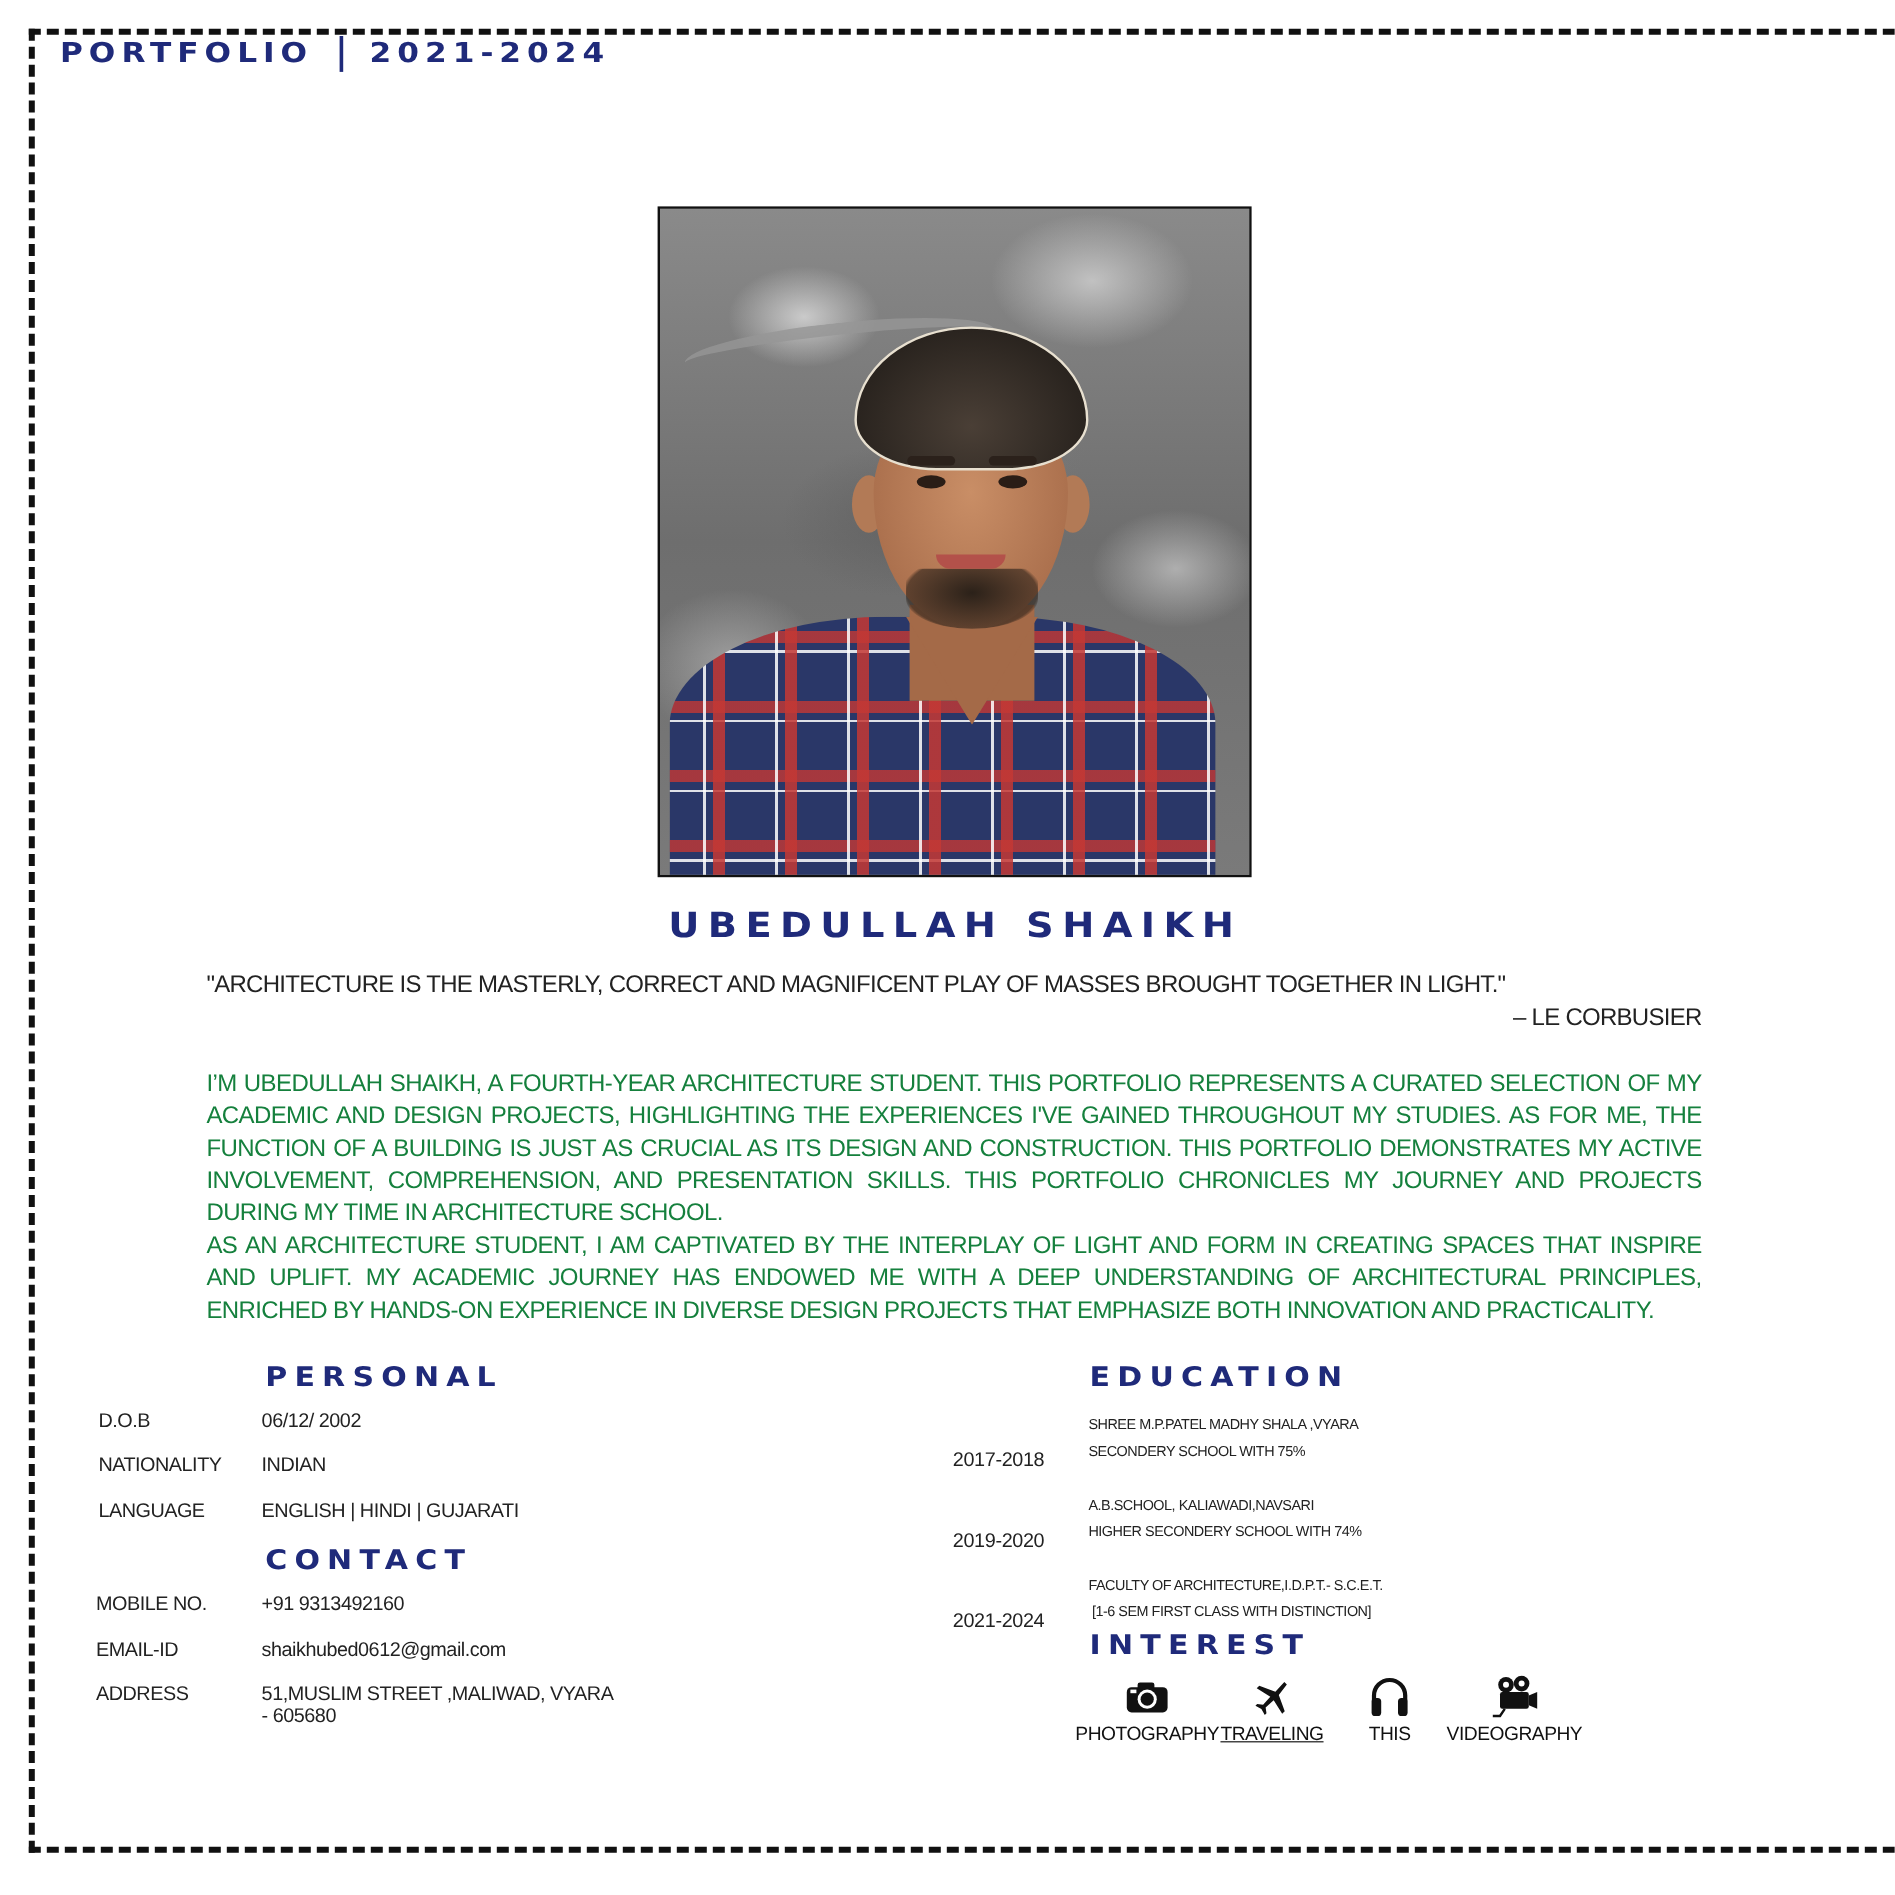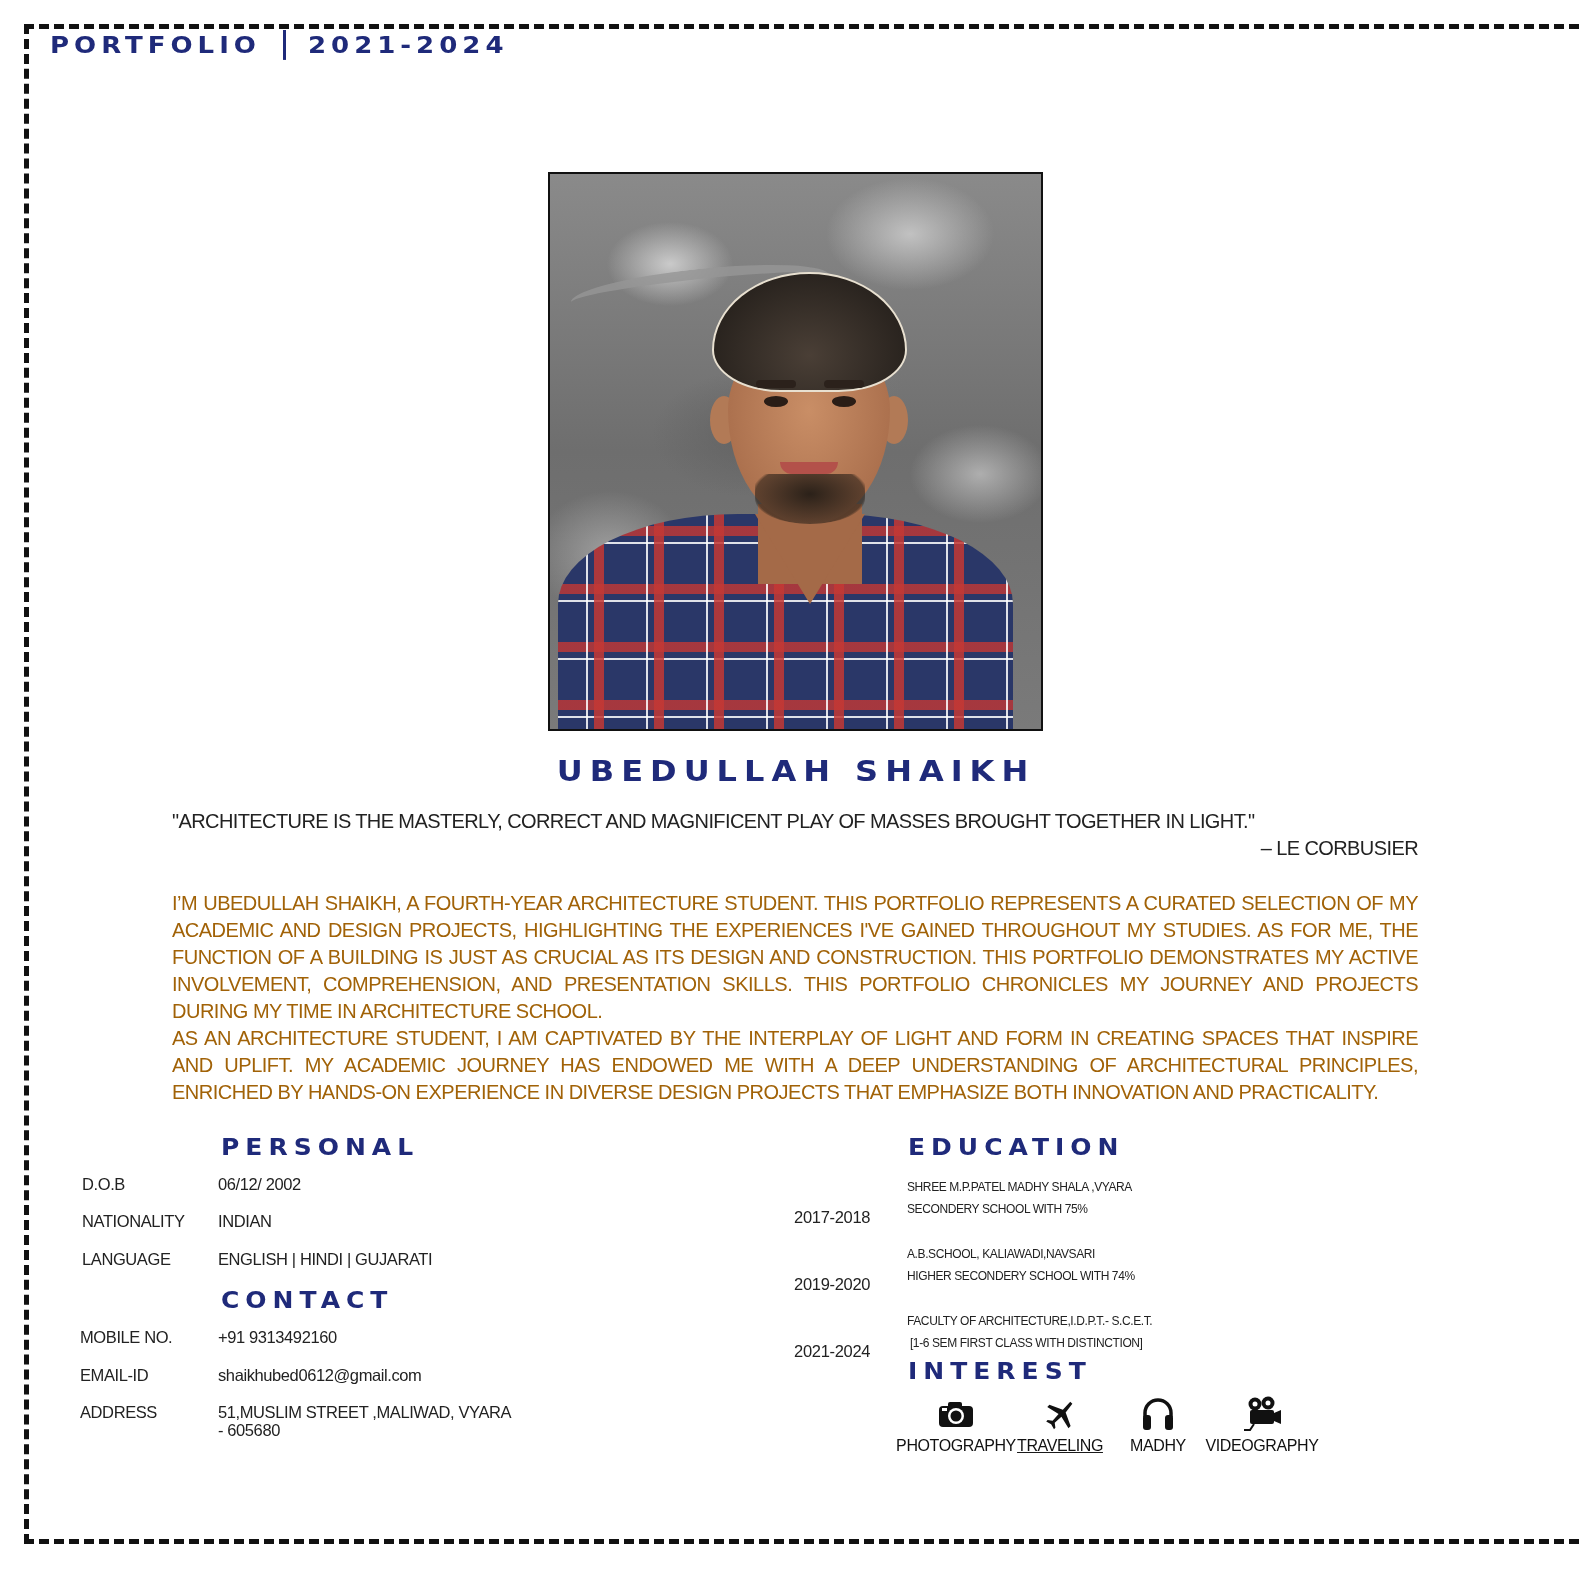--- a/index.html
+++ b/index.html
@@ -44,21 +44,21 @@
       repeating-linear-gradient(0deg, transparent 0 26px, rgba(255,255,255,0.85) 26px 28px, transparent 28px 34px, rgba(196,56,52,0.8) 34px 44px, transparent 44px 58px),
       #2a3768;
   }
   .photo .collar-v { position: absolute; left: 205px; top: 340px; width: 110px; height: 90px; background: #a46a48; clip-path: polygon(0 0, 100% 0, 50% 100%); }
 
   .name { position: absolute; left: 0; width: 1592px; top: 752px; text-align: center; font-size: 32px; letter-spacing: 7px; color: #1f2a7a; font-family: "DejaVu Sans", sans-serif; font-weight: bold; transform: scaleY(0.9); }
 
   .quote { position: absolute; left: 172px; top: 810px; width: 1246px; font-size: 20px; letter-spacing: -0.6px; color: #222; }
   .quote-author { position: absolute; left: 172px; top: 837px; width: 1246px; text-align: right; font-size: 20px; letter-spacing: -0.6px; color: #222; }
 
-  .bio { position: absolute; left: 172px; top: 890px; width: 1246px; font-size: 20px; line-height: 27px; color: #a16207; text-align: justify; letter-spacing: -0.5px; }
+  .bio { position: absolute; left: 172px; top: 890px; width: 1246px; font-size: 20px; line-height: 27px; color: #15803d; text-align: justify; letter-spacing: -0.5px; }
   .bio p { margin: 0; }
 
   .section-title { position: absolute; font-family: "DejaVu Sans", sans-serif; font-weight: bold; font-size: 25px; letter-spacing: 6px; color: #1f2a7a; transform: scaleY(0.9); transform-origin: left top; }
 
   .kv { position: absolute; font-size: 16.5px; color: #222; letter-spacing: -0.4px; line-height: 19px; }
   .kv .k { position: absolute; left: 0; white-space: nowrap; }
   .kv .v { position: absolute; white-space: nowrap; }
 
   .edu-year { position: absolute; left: 794px; font-size: 16.5px; color: #222; letter-spacing: -0.3px; margin-top: 28px; }
   .edu-text { position: absolute; left: 907px; font-size: 12px; color: #222; letter-spacing: -0.4px; line-height: 22px; white-space: nowrap; }
@@ -185,21 +185,21 @@
 </div>
 
 <div class="interest" style="left:1128px; width:60px;">
   <div class="ico">
     <svg width="34" height="34" viewBox="0 0 34 34">
         <path d="M4 20 V16 A13 13 0 0 1 30 16 V20" fill="none" stroke="#111" stroke-width="3.5"></path>
         <rect x="2" y="18" width="8" height="15" rx="3" fill="#111"></rect>
         <rect x="24" y="18" width="8" height="15" rx="3" fill="#111"></rect>
       </svg>
   </div>
-  <div class="lbl">MADHY</div>
+  <div class="lbl">THIS</div>
 </div>
 
 <div class="interest" style="left:1214px; width:96px;">
   <div class="ico">
     <svg width="40" height="36" viewBox="0 0 40 36">
         <circle cx="13" cy="8" r="6.5" fill="#111"></circle>
         <circle cx="13" cy="8" r="2.5" fill="#fff"></circle>
         <circle cx="26" cy="7" r="6.5" fill="#111"></circle>
         <circle cx="26" cy="7" r="2.5" fill="#fff"></circle>
         <rect x="8" y="14" width="24" height="14" rx="2" fill="#111"></rect>

